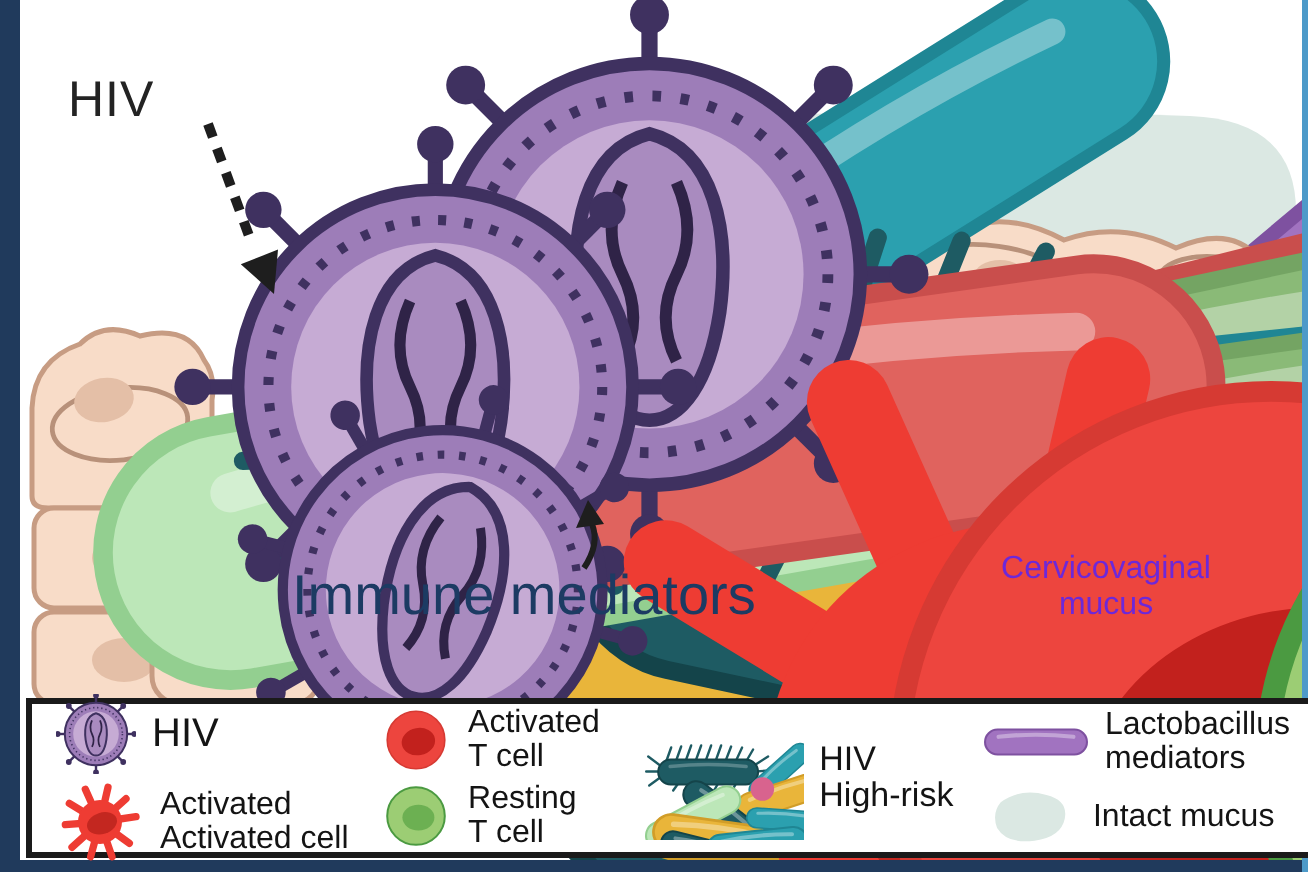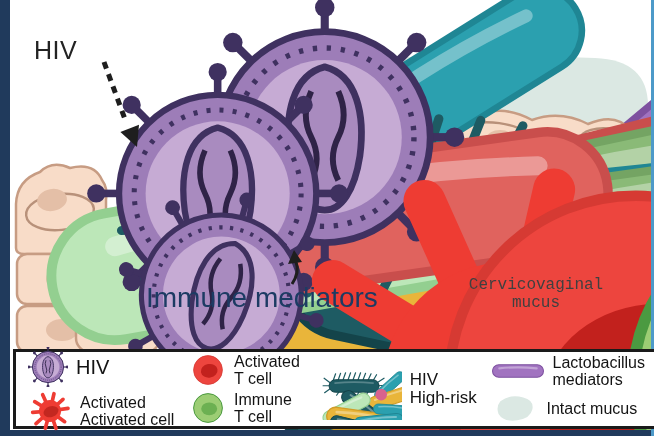--- a/index.html
+++ b/index.html
@@ -4,21 +4,21 @@
 <style>
   html,body{margin:0;padding:0;background:#ffffff;}
   .canvas{
     position:relative;width:654px;height:436px;overflow:hidden;
     background:#ffffff;font-family:"Liberation Sans",sans-serif;
   }
   .scene-svg{position:absolute;left:0;top:0;}
   .overlay{position:absolute;z-index:5;}
   .hiv-top-label{left:34px;top:36px;font-size:25px;font-weight:500;color:#232323;letter-spacing:0.5px;}
   .immune-label{left:146px;top:282px;font-size:28px;font-weight:500;color:#1c3b63;white-space:nowrap;}
-  .cervico-label{left:464px;top:276px;width:144px;text-align:center;font-size:16px;line-height:18px;font-weight:500;color:#404040;font-family:Liberation Mono, monospace;}
+  .cervico-label{left:481px;top:276px;width:144px;text-align:center;font-size:16px;line-height:18px;font-weight:500;color:#6d28d9;}
   .legend{
     position:absolute;z-index:6;left:13px;top:349px;width:617px;height:74px;
     background:#ffffff;border:3px solid #1a1a1a;
     display:flex;align-items:center;justify-content:space-between;
     padding:0 10px 0 12px;box-sizing:content-box;
   }
   .leg-col{display:flex;flex-direction:column;justify-content:center;gap:4px;}
   .leg-row{display:flex;align-items:center;gap:8px;}
   .leg-text{font-size:16px;line-height:17px;font-weight:500;color:#141414;}
   .leg-text.big{font-size:20px;}
@@ -327,21 +327,21 @@
       <div class="leg-text">
         <div>Activated</div>
         <div>T cell</div>
       </div>
     </div>
     <div class="leg-row">
       <svg class="leg-icon" width="36" height="32" viewBox="0 0 80 80">
             <use href="#sym-greencell"></use>
           </svg>
       <div class="leg-text">
-        <div>Immune</div>
+        <div>Resting</div>
         <div>T cell</div>
       </div>
     </div>
   </div>
 
   <div class="leg-col">
     <div class="leg-row">
       <svg class="leg-icon" width="86" height="62" viewBox="0 0 130 95">
             <use href="#sym-cluster"></use>
           </svg>

